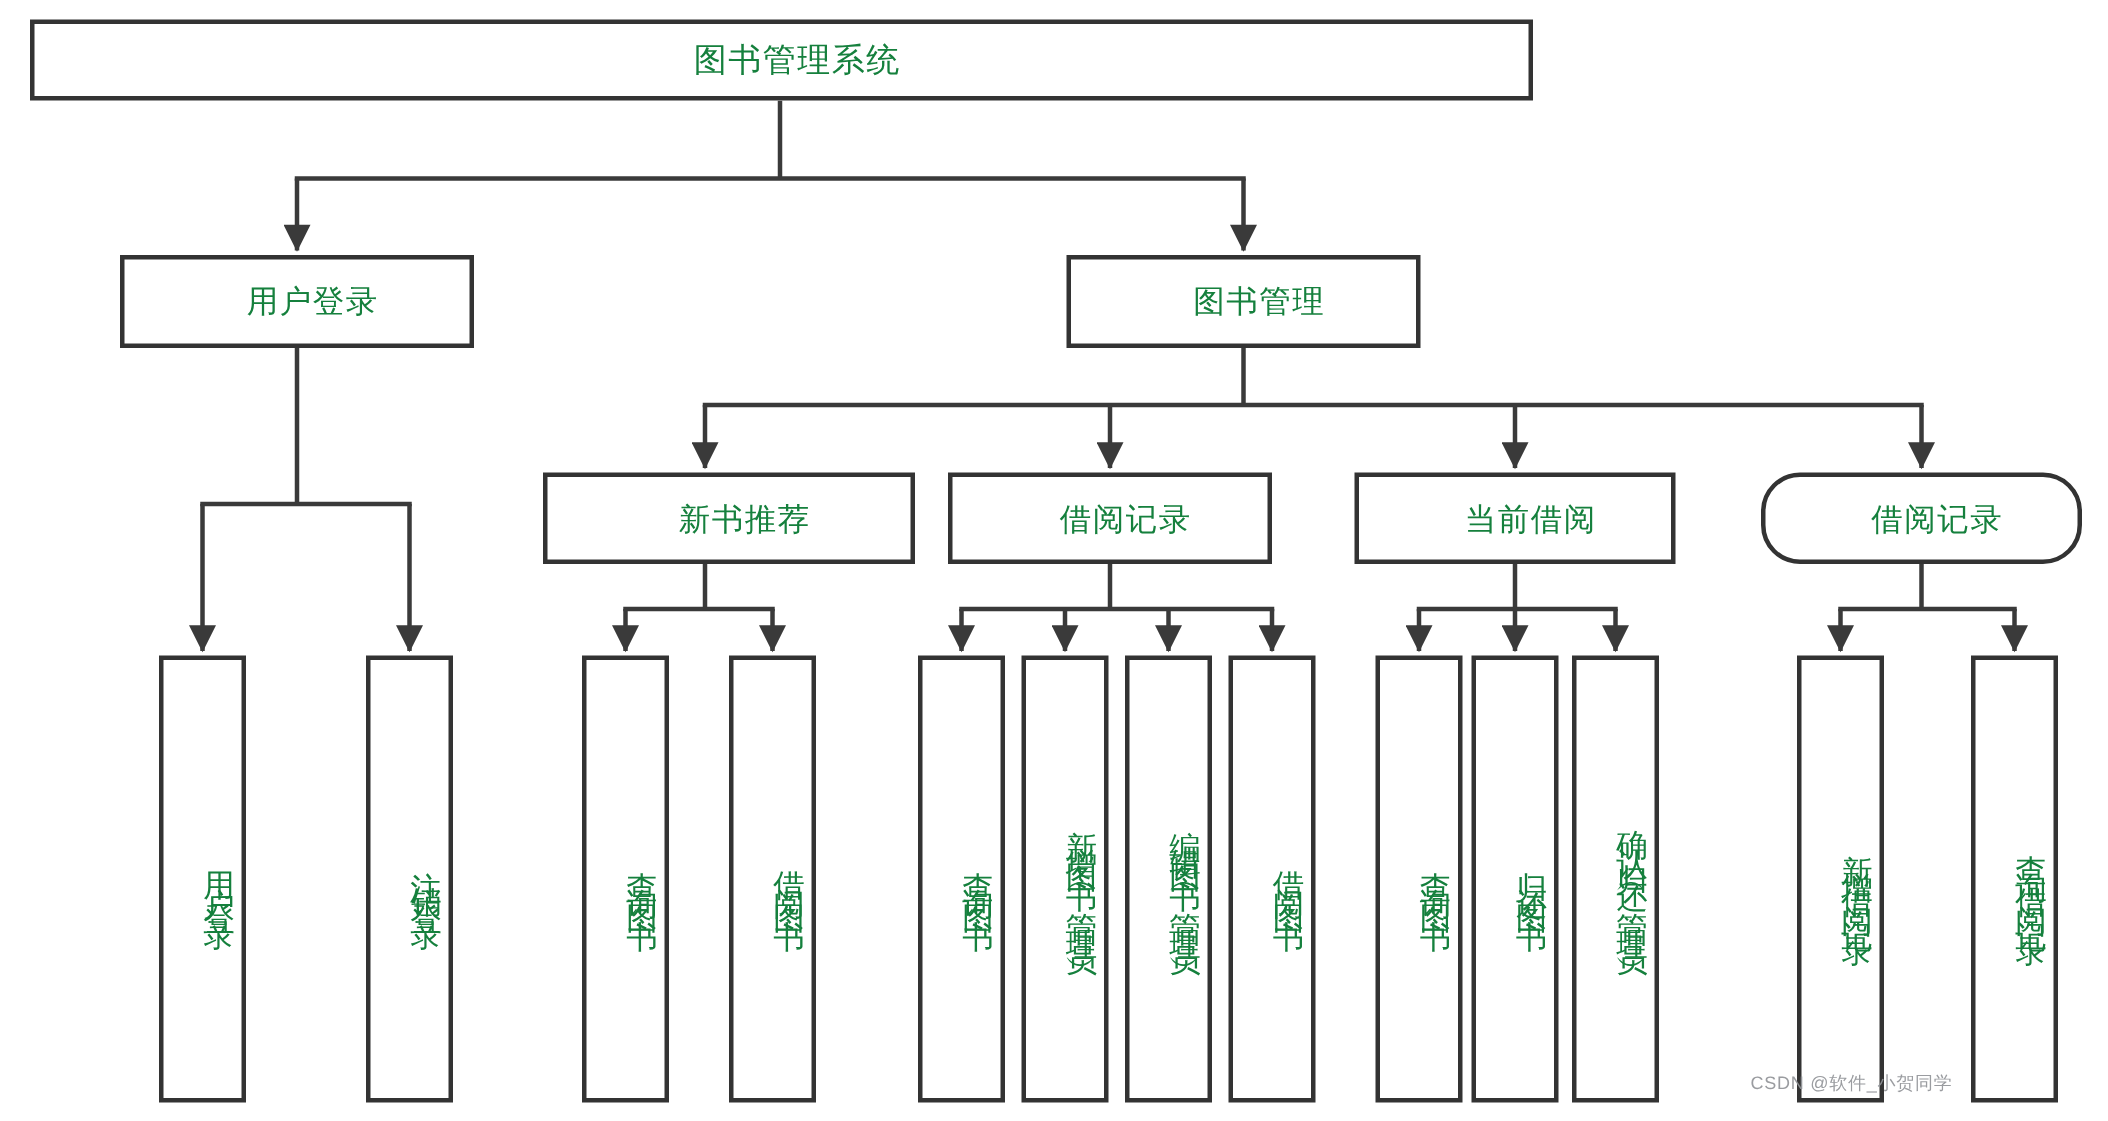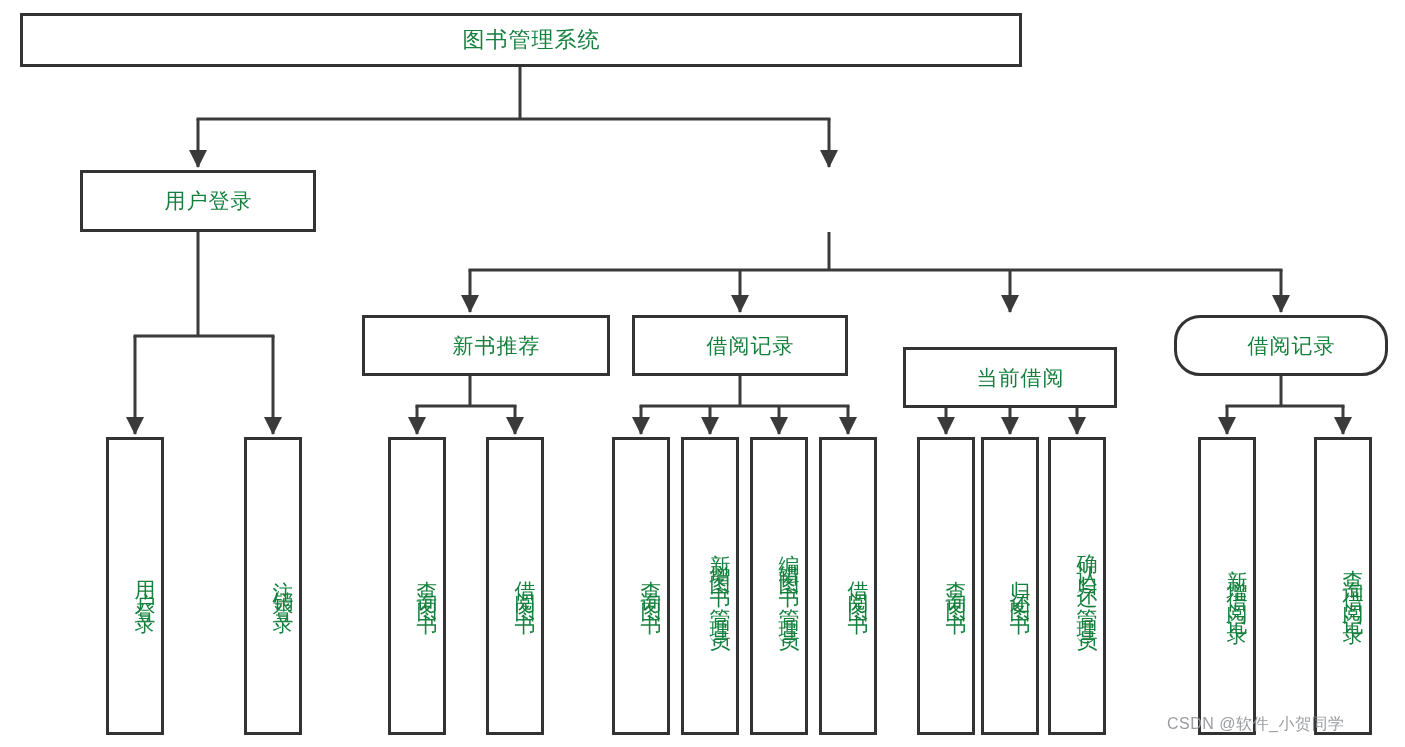--- a/index.html
+++ b/index.html
@@ -50,21 +50,21 @@
     text-orientation: mixed;
     font-size: 21px;
     letter-spacing: 11px;
     line-height: 1;
     white-space: nowrap;
   }
   .watermark {
     position: absolute;
     left: 1167px;
     top: 714px;
-    font-size: 16px;
+    font-size: 12px;
     color: rgba(145, 148, 152, 0.92);
     white-space: nowrap;
     z-index: 10;
     letter-spacing: 0.5px;
   }
 </style>
 </head>
 <body>
 
 <div class="stage">
@@ -131,28 +131,31 @@
     </g>
   </svg>
 
   <div class="node h root" style="left:20px; top:13px; width:1002px; height:54px;">
     <span>图书管理系统</span>
   </div>
 
   <div class="node h" style="left:80px; top:170px; width:236px; height:62px;">
     <span>用户登录</span>
   </div>
+  <div class="node h" style="left:711px; top:170px; width:236px; height:62px;">
+    <span>图书管理</span>
+  </div>
 
   <div class="node h" style="left:362px; top:315px; width:248px; height:61px;">
     <span>新书推荐</span>
   </div>
   <div class="node h" style="left:632px; top:315px; width:216px; height:61px;">
     <span>借阅记录</span>
   </div>
-  <div class="node h" style="left:903px; top:315px; width:214px; height:61px;margin-top:32px;">
+  <div class="node h" style="left:903px; top:315px; width:214px; height:61px;">
     <span>当前借阅</span>
   </div>
   <div class="node h" style="left:1174px; top:315px; width:214px; height:61px;border-radius:26px;">
     <span>借阅记录</span>
   </div>
 
   <div class="node v" style="left:106px;">
     <span>用户登录</span>
   </div>
   <div class="node v" style="left:244px;">

